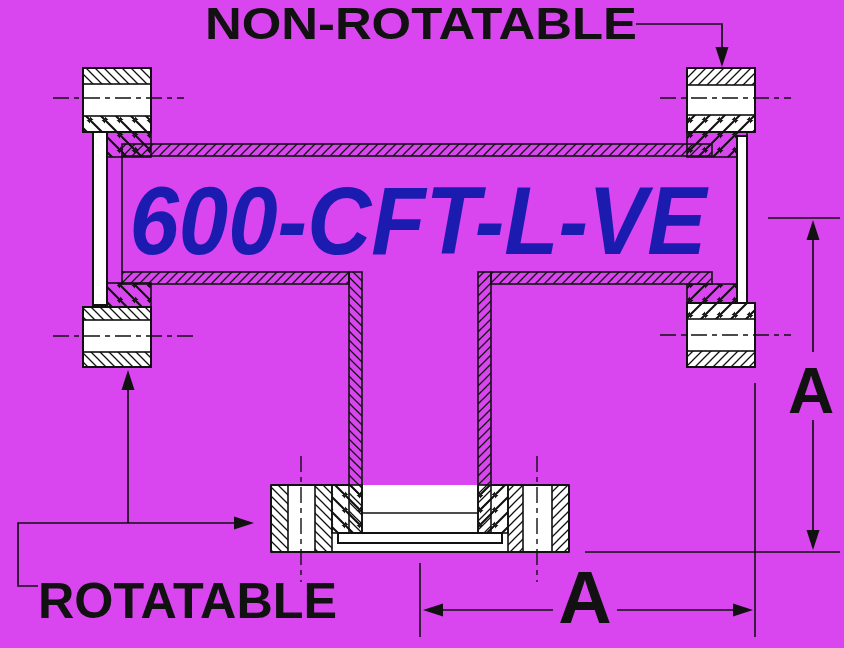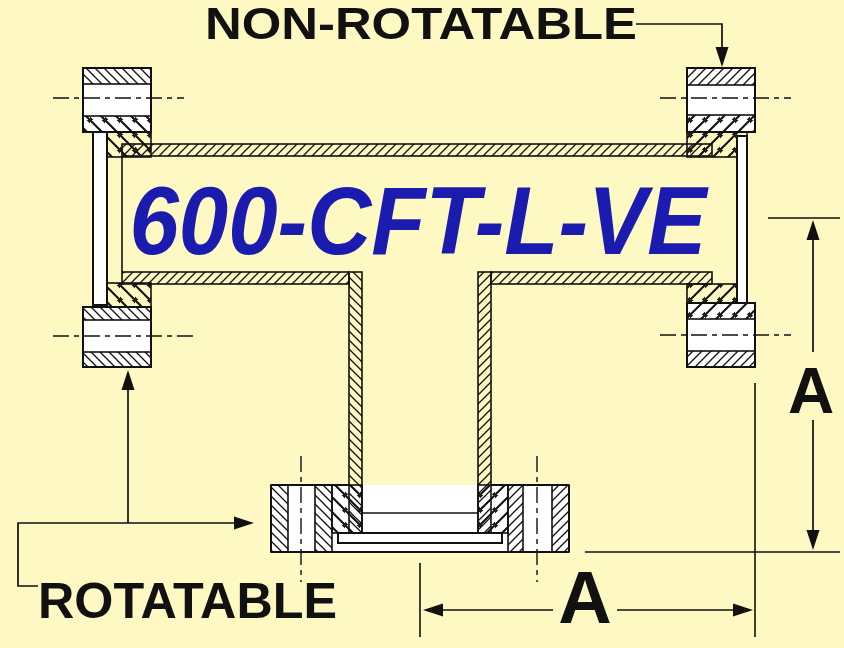--- a/index.html
+++ b/index.html
@@ -1,19 +1,19 @@
 <!DOCTYPE html>
 <html><head>
 <meta charset="utf-8">
 <style>
   html,body{margin:0;padding:0;background:#ffffff;}
   .stage{
     position:relative;
     width:844px;height:648px;
-    background:#fef9c3;
+    background:#d946ef;
     font-family:"Liberation Sans","DejaVu Sans",sans-serif;
     overflow:hidden;
   }
   svg{display:block;}
   .lbl{font-weight:bold; fill:#111111;}
   .lbl-callout{font-size:45px;}
   .lbl-rot{font-size:50px;}
   .lbl-dim-v{font-size:64px;}
   .lbl-dim-h{font-size:74px;}
   .lbl-part{font-size:97px; font-style:italic; font-weight:bold;}

